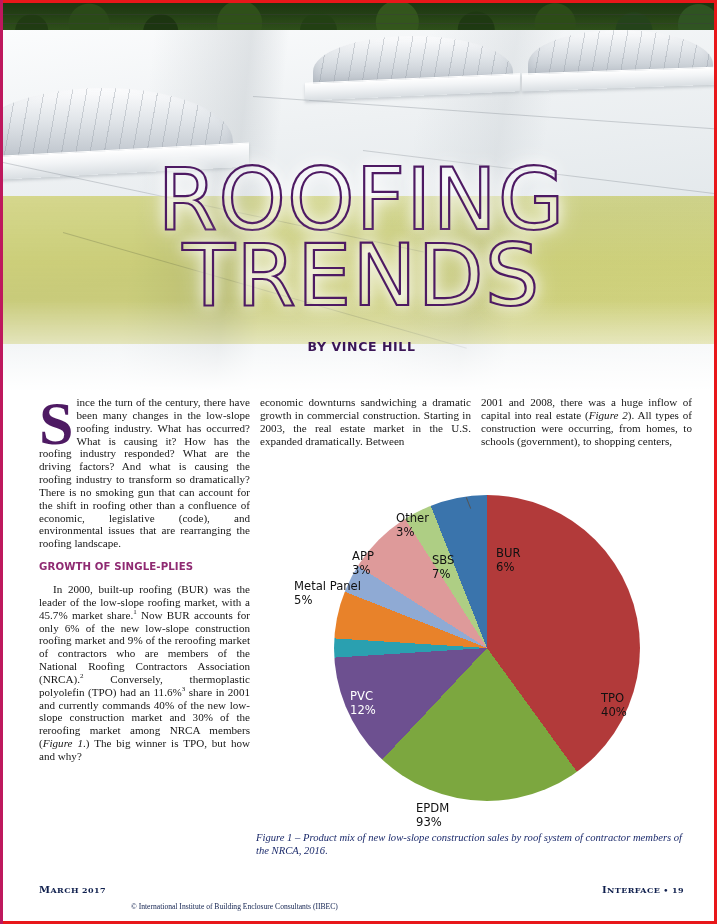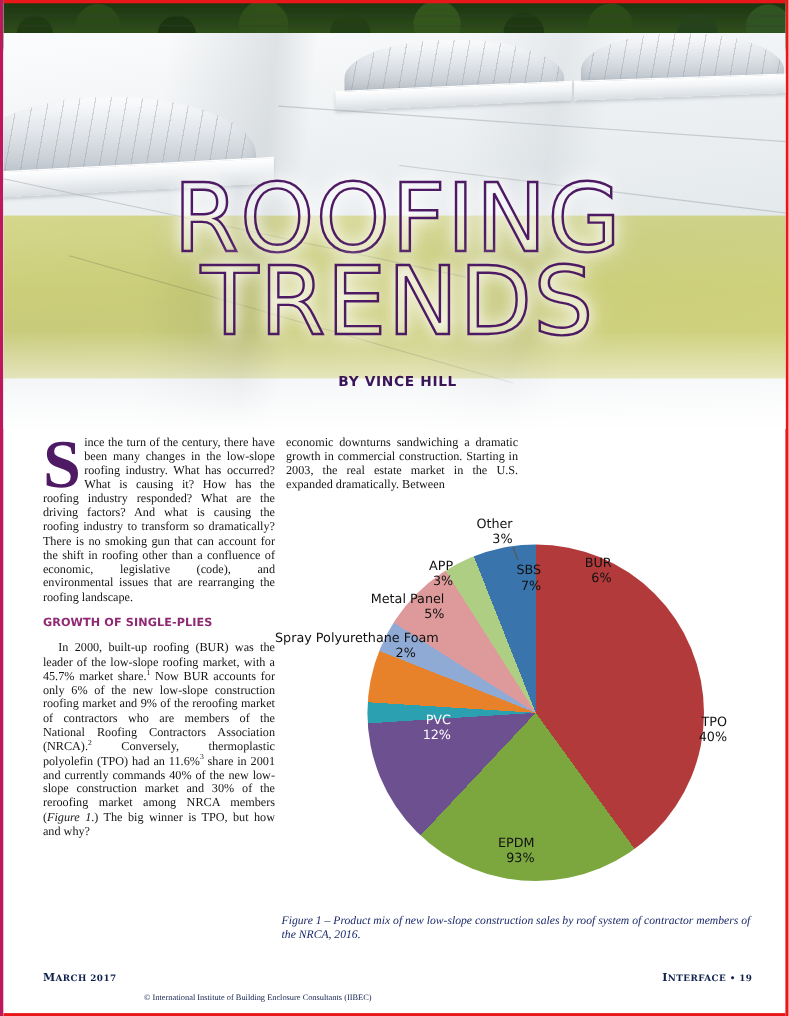--- a/index.html
+++ b/index.html
@@ -153,22 +153,23 @@
   .pie {
     position: absolute; left: 78px; top: 25px; width: 306px; height: 306px;
     border-radius: 50%;
   }
   .plabel {
     position: absolute;
     font-family: "DejaVu Sans", sans-serif;
     font-size: 11.6px;
     color: #111111;
     line-height: 13.5px;
-    text-align: right;
+    text-align: left;
     white-space: nowrap;
+    margin-top: 42px;
   }
   .plabel .pv { display:block; }
   .leader { position:absolute; background:#555; }
   .figcap {
     position: absolute; left: 0; top: 362px; width: 440px;
     font-family: "Liberation Serif", serif;
     font-style: italic;
     font-size: 10.6px; line-height: 12.8px;
     color: #1b2a6b;
   }
@@ -245,20 +246,23 @@
     <div class="col" id="col1">
       <p class="noindent"><span class="dropcap">S</span><span>ince the turn of the century, there have been many changes in the low-slope roofing industry. What has occurred? What is causing it? How has the roofing industry responded? What are the driving factors? And what is causing the roofing industry to transform so dramatically? There is no smoking gun that can account for the shift in roofing other than a confluence of economic, legislative (code), and environmental issues that are rearranging the roofing landscape.</span></p>
       <div class="sechead">GROWTH OF SINGLE-PLIES</div>
       <p><span>In 2000, built-up roofing (BUR) was the leader of the low-slope roofing market, with a 45.7% market share.</span><sup>1</sup><span> Now BUR accounts for only 6% of the new low-slope construction roofing market and 9% of the reroofing market of contractors who are members of the National Roofing Contractors Association (NRCA).</span><sup>2</sup><span>  Conversely, thermoplastic polyolefin (TPO) had an 11.6%</span><sup>3</sup><span> share in 2001 and currently commands 40% of the new low-slope construction market and 30% of the reroofing market among NRCA members (</span><span class="ital">Figure 1</span><span>.) The big winner is TPO, but how and why?</span></p>
     </div>
 
     <div class="col" id="col2">
       <p class="noindent">economic downturns sandwiching a dramatic growth in commercial construction. Starting in 2003, the real estate market in the U.S. expanded dramatically. Between</p>
     </div>
 
+    <div class="col" id="col3">
+      <p class="noindent"><span>2001 and 2008, there was a huge inflow of capital into real estate (</span><span class="ital">Figure 2</span><span>). All types of construction were occurring, from homes, to schools (government), to shopping centers,</span></p>
+    </div>
   </div>
 
   <div id="figure">
     <div id="chartarea">
       <div class="pie" id="pieDisc" style="background: conic-gradient(rgb(178, 58, 58) 0deg, rgb(178, 58, 58) 144deg, rgb(124, 167, 63) 144deg, rgb(124, 167, 63) 223.2deg, rgb(109, 80, 144) 223.2deg, rgb(109, 80, 144) 266.4deg, rgb(42, 160, 176) 266.4deg, rgb(42, 160, 176) 273.6deg, rgb(232, 130, 42) 273.6deg, rgb(232, 130, 42) 291.6deg, rgb(143, 170, 212) 291.6deg, rgb(143, 170, 212) 302.4deg, rgb(222, 154, 154) 302.4deg, rgb(222, 154, 154) 327.6deg, rgb(174, 206, 132) 327.6deg, rgb(174, 206, 132) 338.4deg, rgb(58, 116, 172) 338.4deg, rgb(58, 116, 172) 360deg);"></div>
 
       <div class="plabel" style="left:140px; top:0px; width:70px;">
         <span>Other</span>
         <span class="pv">3%</span>
       </div>
@@ -267,24 +271,20 @@
       <div class="plabel" style="left:96px; top:38px; width:60px;">
         <span>APP</span>
         <span class="pv">3%</span>
       </div>
 
       <div class="plabel" style="left:38px; top:68px; width:110px;">
         <span>Metal Panel</span>
         <span class="pv">5%</span>
       </div>
 
-      <div class="plabel" style="left:-6px; top:104px; width:128px; line-height:13px;">
-        <span>Spray Polyurethane Foam</span>
-        <span class="pv">2%</span>
-      </div>
 
       <div class="plabel" style="left:94px; top:178px; width:60px; color:#ffffff;">
         <span>PVC</span>
         <span class="pv">12%</span>
       </div>
 
       <div class="plabel" style="left:160px; top:290px; width:70px;">
         <span>EPDM</span>
         <span class="pv">93%</span>
       </div>

